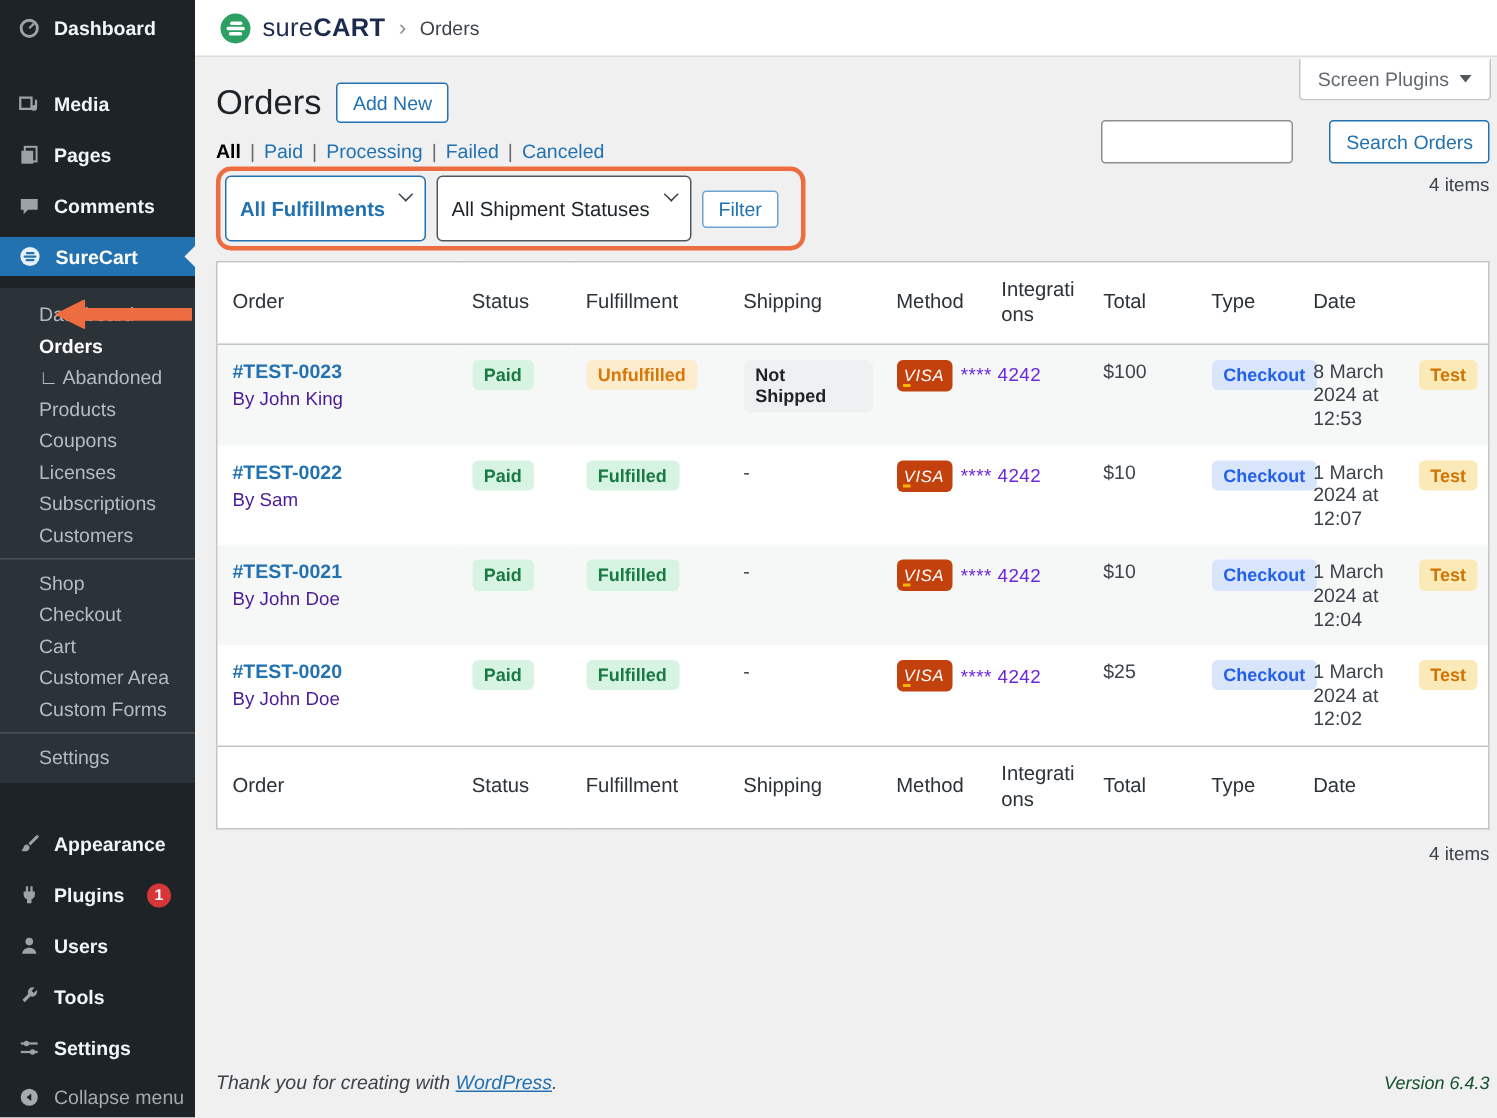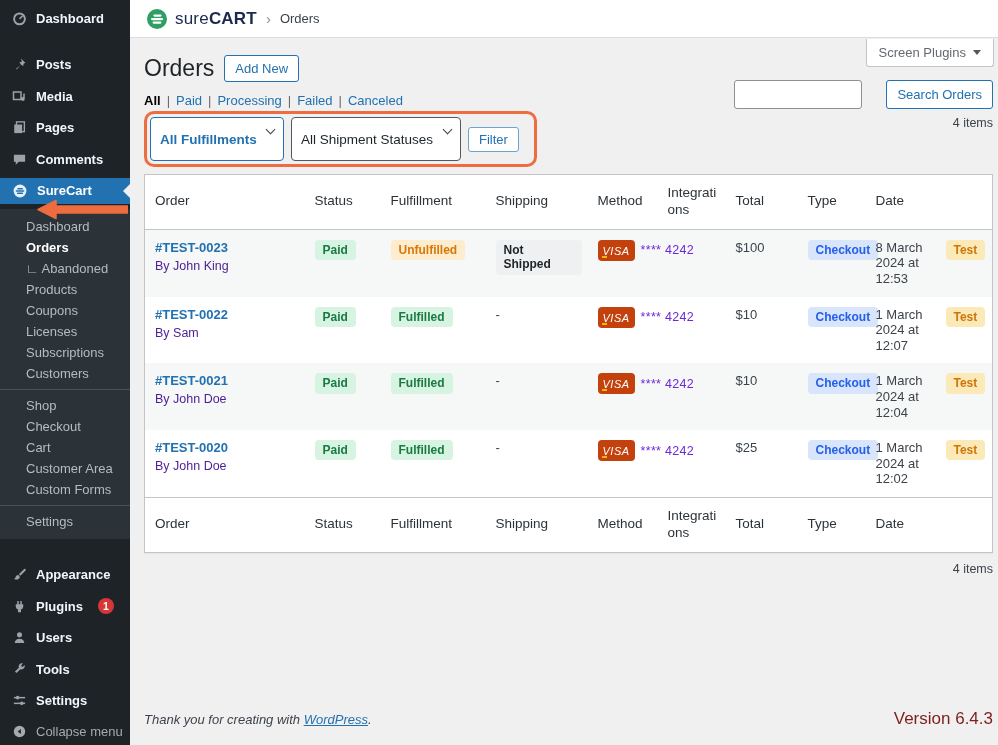--- a/index.html
+++ b/index.html
@@ -79,49 +79,41 @@
   .visa { display: inline-block; background: #c2410c; color: #fff; font-style: italic; font-weight: 400; font-size: 11px; letter-spacing: .5px; padding: 5px 5px 4px; border-radius: 4px; position: relative; vertical-align: middle; }
   .visa::after { content:""; position:absolute; left:4px; bottom:3px; width:5px; height:2px; background:#f7b600; }
   .card-num { margin-left: 6px; font-size: 12.5px; color: #6d28d9; letter-spacing: .3px; vertical-align: middle; }
   .date-cell { font-size: 12.5px; line-height: 1.2; }
   .items-bottom { text-align: right; font-size: 12.5px; color: #3c434a; margin-top: 9px; }
 
   
   .wp-footer { flex: none; display: flex; justify-content: space-between; align-items: center; padding: 10px 15px 16px 14px; font-size: 13px; color: #3c434a; }
   .thanks { font-style: italic; }
   .thanks a { color: #2271b1; cursor: pointer; }
-  .version { font-size: 17px; color: #7f1d1d; }
+  .version { font-size: 12px; color: #14532d; font-style: italic; }
 
   
   .arrow-annotation { position: absolute; left: 36px; top: 199px; z-index: 20; pointer-events: none; }
 </style>
 </head>
 <body>
 
 <div class="app">
 
   <aside class="sidebar">
     <div class="menu-item">
       <span class="mi">
           <svg viewBox="0 0 20 20" fill="none" stroke="currentColor">
             <circle cx="10" cy="10.5" r="7.2" stroke-width="2.6"></circle>
             <path d="M10 10.5 L14.2 6.3" stroke-width="2"></path>
           </svg>
         </span>
       <span>Dashboard</span>
     </div>
     <div class="menu-sep"></div>
-    <div class="menu-item">
-      <span class="mi">
-          <svg viewBox="0 0 20 20" fill="currentColor">
-            <path d="M12 2l6 6-2.4.8-.8 3.6-2.8-2.8-5.5 6.9-1-1 6.9-5.5L9.6 7.2l3.6-.8L12 2z"></path>
-          </svg>
-        </span>
-      <span>Posts</span>
-    </div>
     <div class="menu-item">
       <span class="mi">
           <svg viewBox="0 0 20 20" fill="currentColor">
             <path d="M2 4h10v10H2z" fill="none" stroke="currentColor" stroke-width="2"></path>
             <path d="M13 6h4v7.2a2.6 2.6 0 1 1-2-2.5V6z"></path>
           </svg>
         </span>
       <span>Media</span>
     </div>
     <div class="menu-item">

